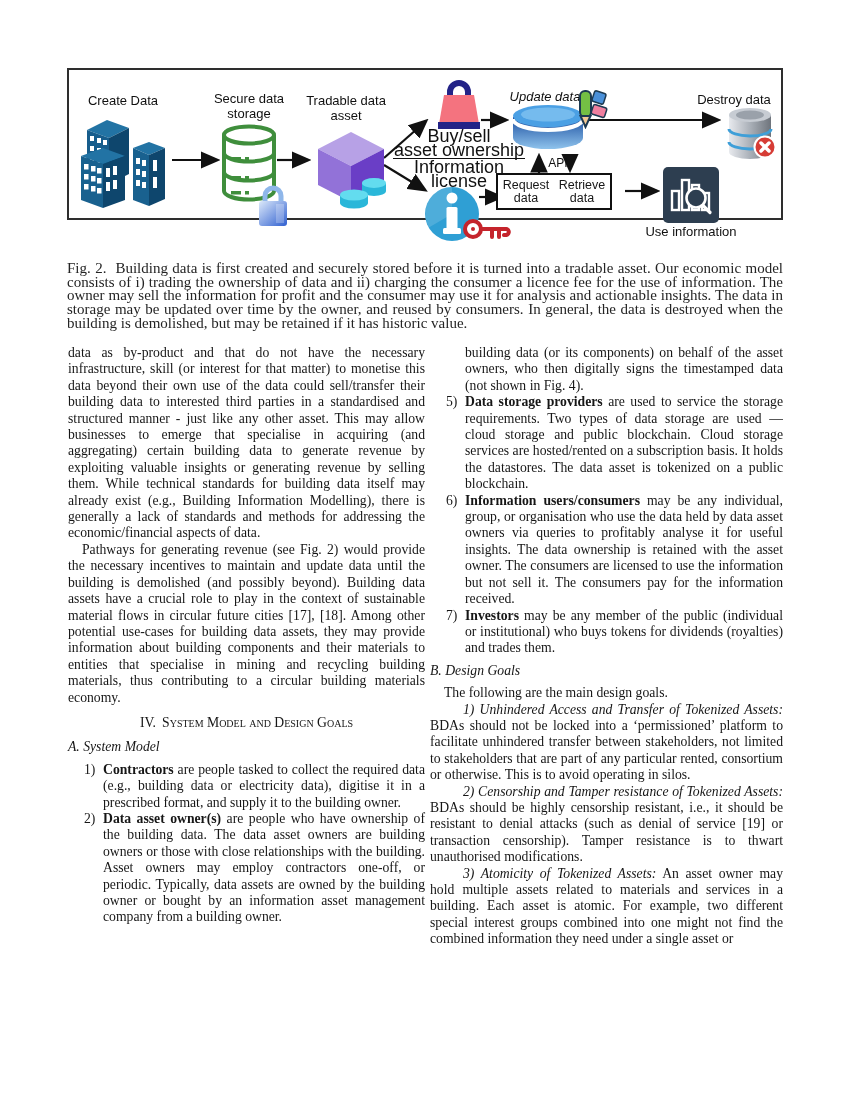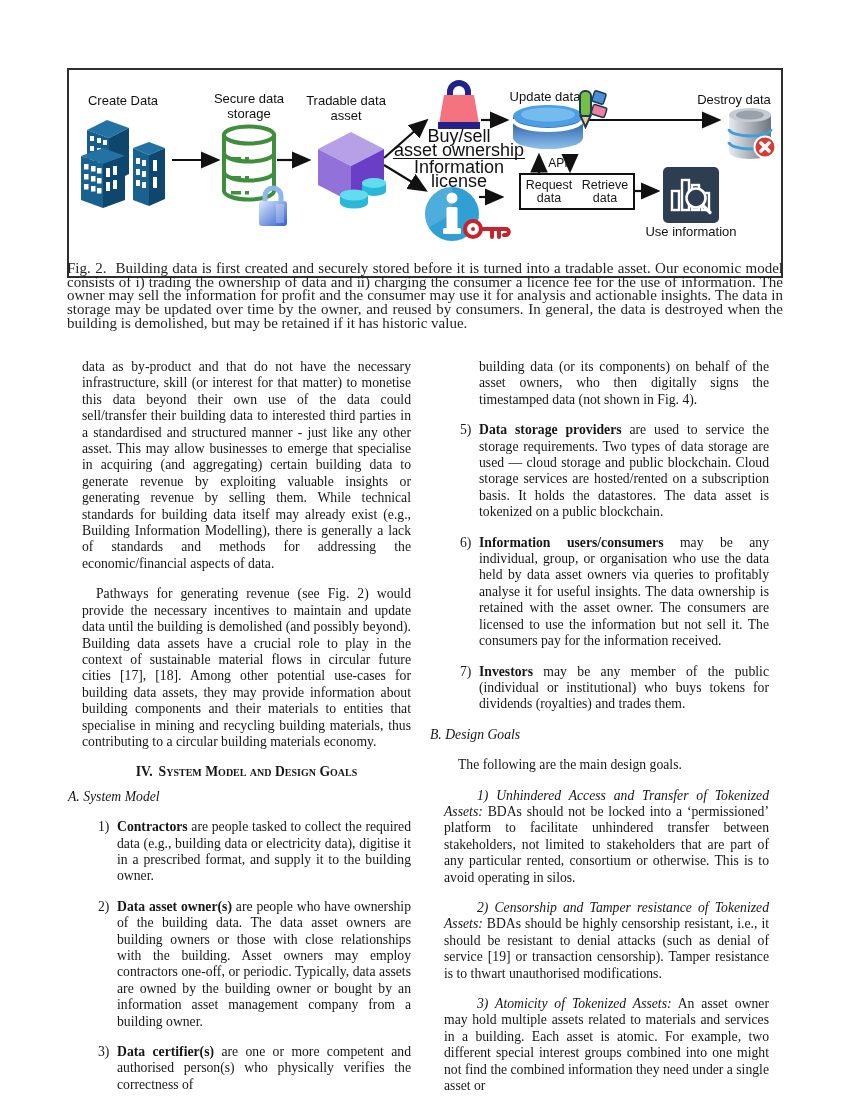--- a/index.html
+++ b/index.html
@@ -1,48 +1,48 @@
 <!DOCTYPE html>
 <html><head>
 <meta charset="utf-8">
 <style>
   html,body{margin:0;padding:0;background:#ffffff;}
   body{width:850px;height:1100px;position:relative;font-family:"Liberation Serif",serif;color:#161616;}
   .page{position:absolute;inset:0;background:#fff;}
 
   
-  .figure-box{position:absolute;left:67px;top:68px;width:716px;height:210px;
+  .figure-box{position:absolute;left:67px;top:68px;width:716px;height:152px;
     border:2px solid #2e2e2e;background:#fff;box-sizing:border-box;}
   .fig-abs{position:absolute;}
   .fig-label{position:absolute;font-family:"Liberation Sans",sans-serif;font-size:13px;
     line-height:14.5px;color:#101010;text-align:center;}
   .arrow-layer{position:absolute;left:0;top:0;width:712px;height:173px;}
   .bag-label{position:absolute;left:324px;top:59px;width:132px;text-align:center;
     font-family:"Liberation Sans",sans-serif;font-size:18px;line-height:14px;color:#101010;}
   .bag-label .underl{border-bottom:1.5px solid #101010;padding-bottom:1px;margin-bottom:1px;}
-  .req-box{position:absolute;left:450px;top:103px;width:116px;height:37px;border:2px solid #101010;
+  .req-box{position:absolute;left:427px;top:103px;width:116px;height:37px;border:2px solid #101010;
     background:#fff;box-sizing:border-box;display:flex;justify-content:space-around;align-items:center;
     font-family:"Liberation Sans",sans-serif;font-size:12.5px;line-height:13px;text-align:center;}
   .req-cell{width:54px;}
 
   
   .caption{position:absolute;left:67px;top:262px;width:716px;font-size:15px;line-height:13.7px;
     text-align:justify;color:#242424;}
   .cap-tag{margin-right:9px;}
 
   
   .col{position:absolute;top:345px;font-size:13.7px;line-height:16.4px;text-align:justify;color:#161616;}
   .col-left{left:68px;width:357px;}
   .col-right{left:430px;width:353px;}
-  .col p{margin:14px;}
+  .col p{margin:0;}
   .indent{text-indent:14px;}
   .li{padding-left:35px;text-indent:-19px;margin:0;}
   .num{display:inline-block;width:19px;text-indent:0;}
   .cont{padding-left:35px;}
-  .sec-head{font-weight:bold;font-size:13.7px;text-align:center;margin:9px 0 8px;}
+  .sec-head{font-weight:normal;font-size:13.7px;text-align:center;margin:9px 0 8px;}
   .sec-num{margin-right:6px;}
   .sc{font-variant:small-caps;}
   .sub-head{font-weight:normal;font-style:italic;font-size:13.7px;text-align:left;margin:6px 0 6px;}
   .goal{text-indent:33px;}
 </style>
 </head>
 <body>
 
 <div class="page">
 
@@ -64,21 +64,21 @@
         <line x1="520" y1="50" x2="649" y2="50" marker-end="url(#ah)"></line>
         <line x1="470" y1="103" x2="470" y2="86" marker-end="url(#ah)"></line>
         <line x1="501" y1="84" x2="501" y2="100" marker-end="url(#ah)"></line>
         <line x1="556" y1="121" x2="588" y2="121" marker-end="url(#ah)"></line>
       </g>
     </svg>
 
     <div class="fig-label" style="left:14px;top:24px;width:80px;">Create Data</div>
     <div class="fig-label" style="left:135px;top:22px;width:90px;">Secure data storage</div>
     <div class="fig-label" style="left:232px;top:24px;width:90px;">Tradable data asset</div>
-    <div class="fig-label" style="left:435px;top:20px;width:82px;">Update data</div>
+    <div class="fig-label" style="left:435px;top:20px;width:82px;font-style:italic;">Update data</div>
     <div class="fig-label" style="left:610px;top:23px;width:110px;">Destroy data</div>
     <div class="fig-label" style="left:474px;top:86px;width:30px;font-size:12px;">API</div>
     <div class="fig-label" style="left:566px;top:155px;width:112px;">Use information</div>
 
     <div class="bag-label">
       <div>Buy/sell</div>
       <div class="underl">asset ownership</div>
       <div>Information</div>
       <div>license</div>
     </div>
@@ -254,21 +254,20 @@
     <p>data as by-product and that do not have the necessary infrastructure, skill (or interest for that matter) to monetise this data beyond their own use of the data could sell/transfer their building data to interested third parties in a standardised and structured manner - just like any other asset. This may allow businesses to emerge that specialise in acquiring (and aggregating) certain building data to generate revenue by exploiting valuable insights or generating revenue by selling them. While technical standards for building data itself may already exist (e.g., Building Information Modelling), there is generally a lack of standards and methods for addressing the economic/financial aspects of data.</p>
     <p class="indent">Pathways for generating revenue (see Fig. 2) would provide the necessary incentives to maintain and update data until the building is demolished (and possibly beyond). Building data assets have a crucial role to play in the context of sustainable material flows in circular future cities [17], [18]. Among other potential use-cases for building data assets, they may provide information about building components and their materials to entities that specialise in mining and recycling building materials, thus contributing to a circular building materials economy.</p>
 
     <h3 class="sec-head"><span class="sec-num">IV.</span><span class="sc">System Model and Design Goals</span></h3>
 
     <h4 class="sub-head">A. System Model</h4>
 
 
     <p class="li"><span class="num">1)</span><span></span><b>Contractors</b><span> are people tasked to collect the required data (e.g., building data or electricity data), digitise it in a prescribed format, and supply it to the building owner.</span></p>
     <p class="li"><span class="num">2)</span><span></span><b>Data asset owner(s)</b><span> are people who have ownership of the building data. The data asset owners are building owners or those with close relationships with the building. Asset owners may employ contractors one-off, or periodic. Typically, data assets are owned by the building owner or bought by an information asset management company from a building owner.</span></p>
-    <p class="li"><span class="num">3)</span><span></span><b>Data certifier(s)</b><span> are one or more competent and authorised person(s) who physically verifies the correctness of</span></p>
   </div>
 
   <div class="col col-right">
     <p class="cont">building data (or its components) on behalf of the asset owners, who then digitally signs the timestamped data (not shown in Fig. 4).</p>
 
     <p class="li"><span class="num">5)</span><span></span><b>Data storage providers</b><span> are used to service the storage requirements. Two types of data storage are used — cloud storage and public blockchain. Cloud storage services are hosted/rented on a subscription basis. It holds the datastores. The data asset is tokenized on a public blockchain.</span></p>
     <p class="li"><span class="num">6)</span><span></span><b>Information users/consumers</b><span> may be any individual, group, or organisation who use the data held by data asset owners via queries to profitably analyse it for useful insights. The data ownership is retained with the asset owner. The consumers are licensed to use the information but not sell it. The consumers pay for the information received.</span></p>
     <p class="li"><span class="num">7)</span><span></span><b>Investors</b><span> may be any member of the public (individual or institutional) who buys tokens for dividends (royalties) and trades them.</span></p>
 
     <h4 class="sub-head">B. Design Goals</h4>

